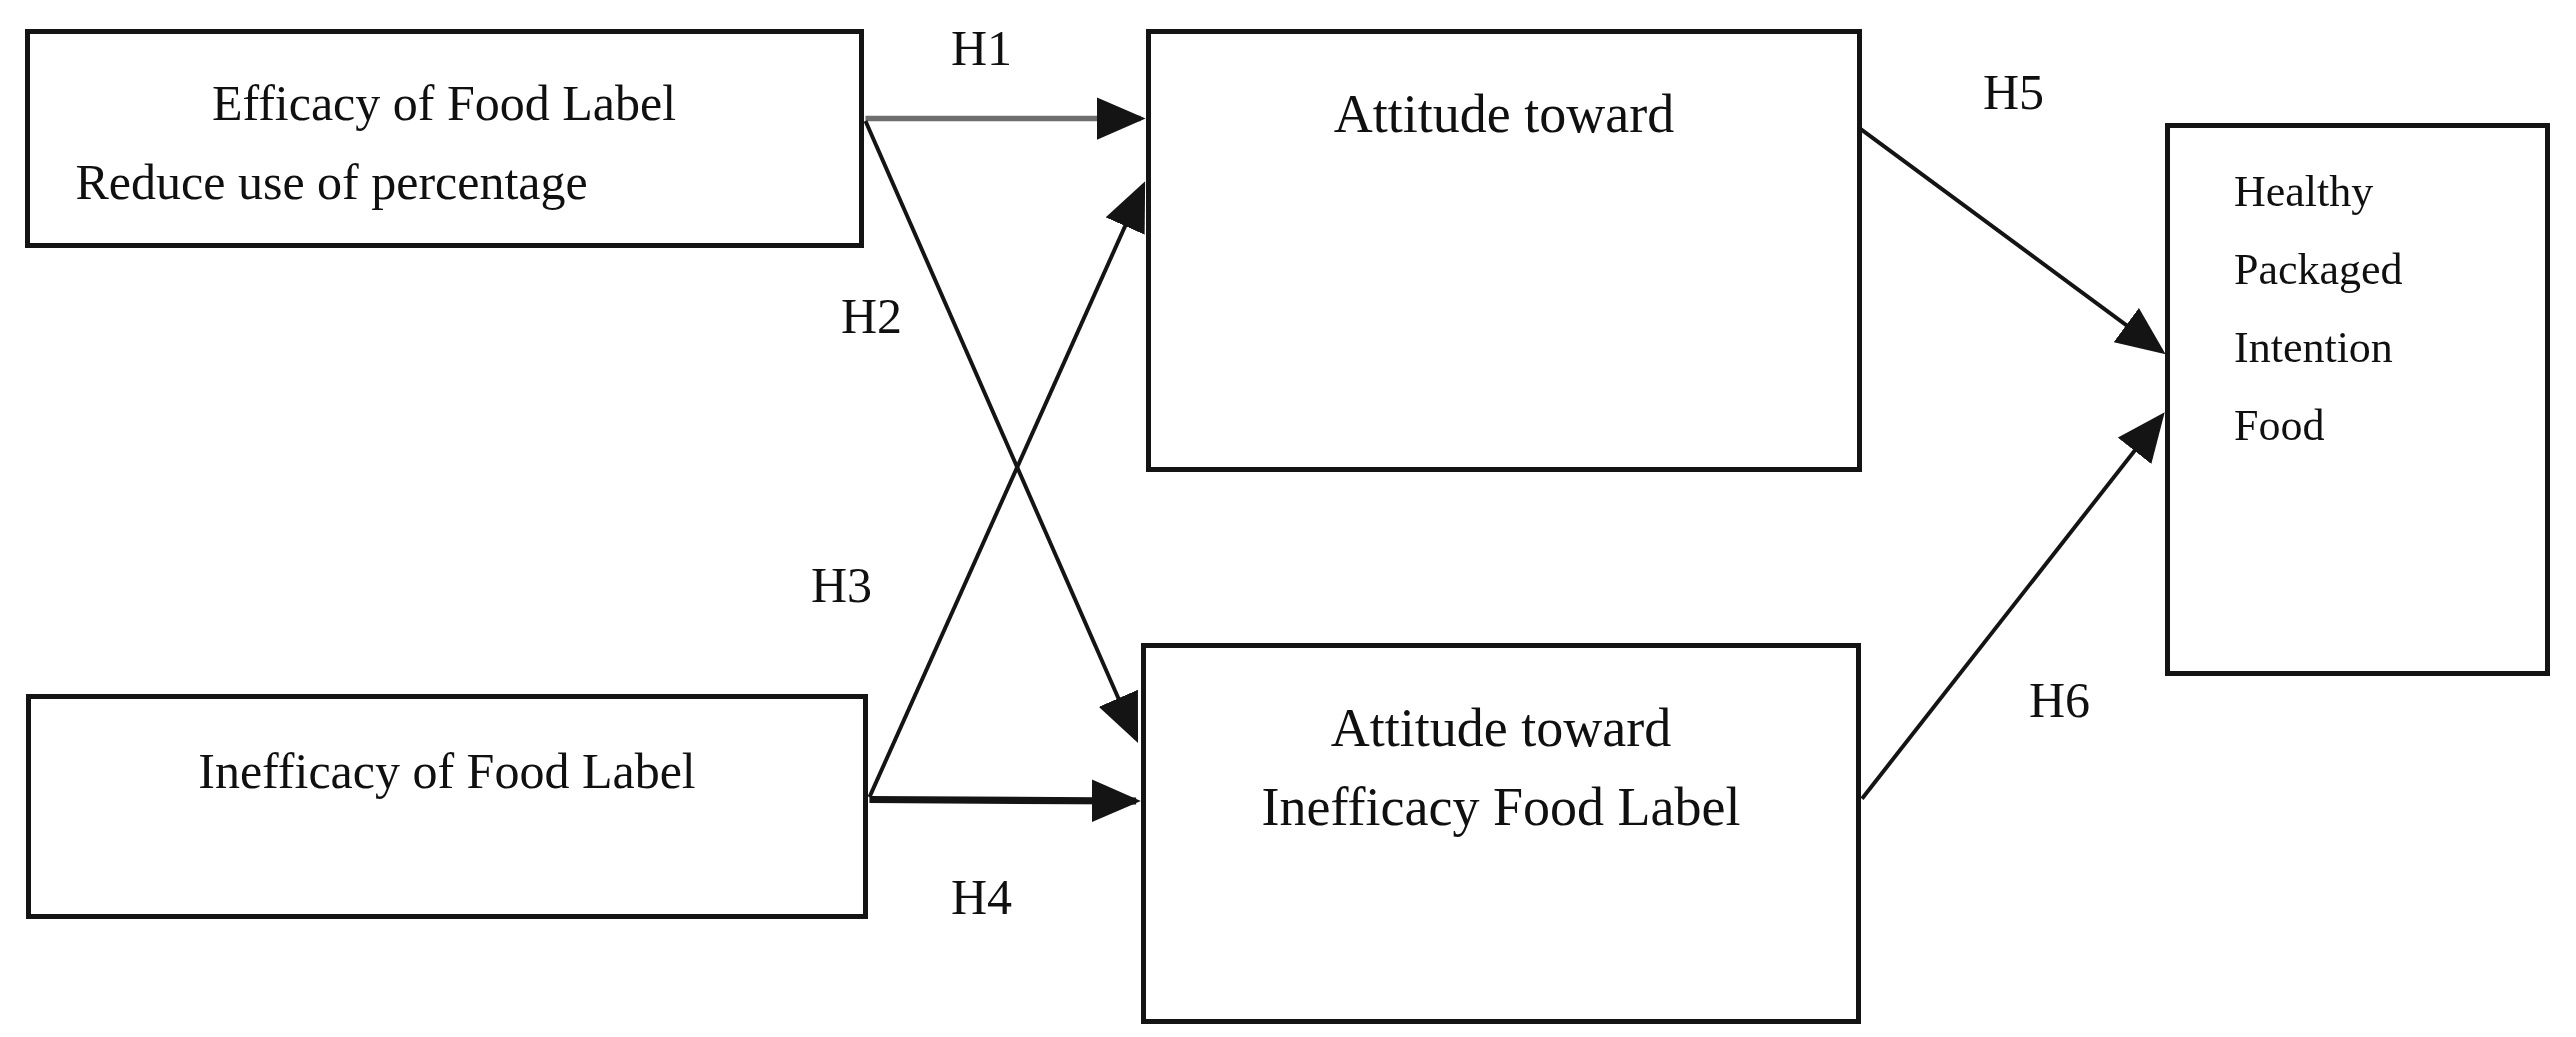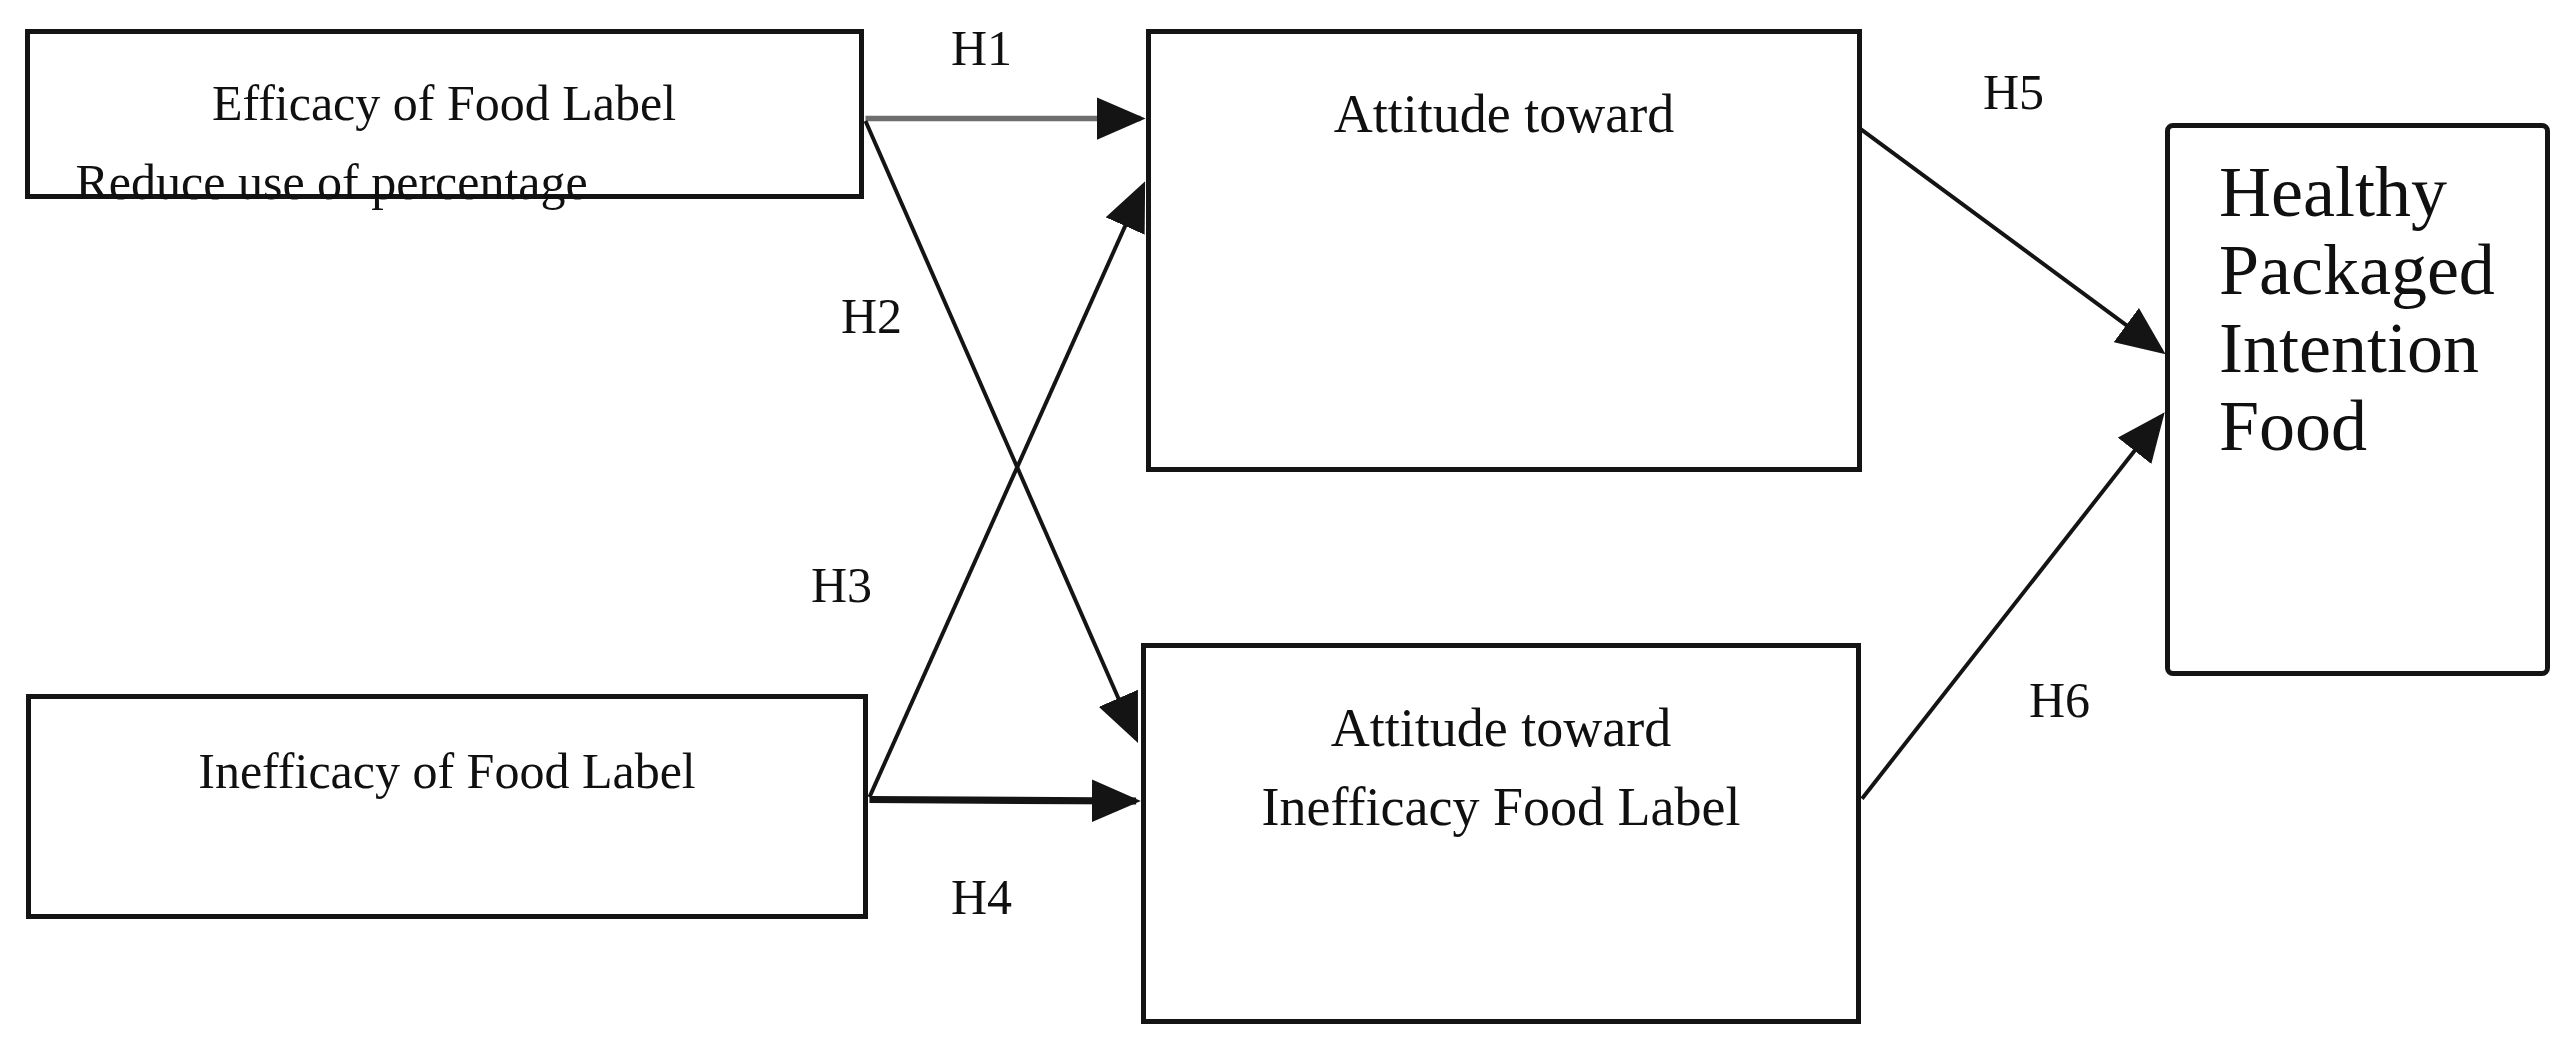--- a/index.html
+++ b/index.html
@@ -23,26 +23,26 @@
     position:absolute;
     box-sizing:border-box;
     border:5.5px solid var(--box-border);
     background:#ffffff;
     font-size:50px;
     line-height:79px;
   }
   .node .line{display:block;white-space:nowrap;}
   .center{text-align:center;}
   
-  #node-efficacy{left:24.5px;top:29px;width:839px;height:170px;padding-top:30px;}
+  #node-efficacy{left:24.5px;top:29px;width:839px;height:219px;padding-top:30px;}
   #node-efficacy .line2{padding-left:46px;font-family:Liberation Serif, serif;}
   #node-inefficacy{left:26px;top:694px;width:842px;height:225px;padding-top:33px;}
   #node-att-familiar{left:1146px;top:29px;width:716px;height:443px;padding-top:41px;font-size:54px;}
   #node-att-unfamiliar{left:1141px;top:643px;width:720px;height:381px;padding-top:41px;font-size:54px;}
-  #node-intention{left:2165px;top:123px;width:385px;height:553px;padding-top:25px;padding-left:49px;font-size:72px;line-height:78px;border-radius:8px;}
+  #node-intention{left:2165px;top:123px;width:385px;height:553px;padding-top:25px;padding-left:64px;font-size:44px;line-height:78px;}
   .edge-label{
     position:absolute;
     font-size:50px;
     line-height:47px;
     white-space:nowrap;
   }
   #label-h1{left:951px;top:25px;}
   #label-h2{left:841px;top:293px;}
   #label-h3{left:811px;top:562px;}
   #label-h4{left:951px;top:874px;font-family:Liberation Serif, serif;}

